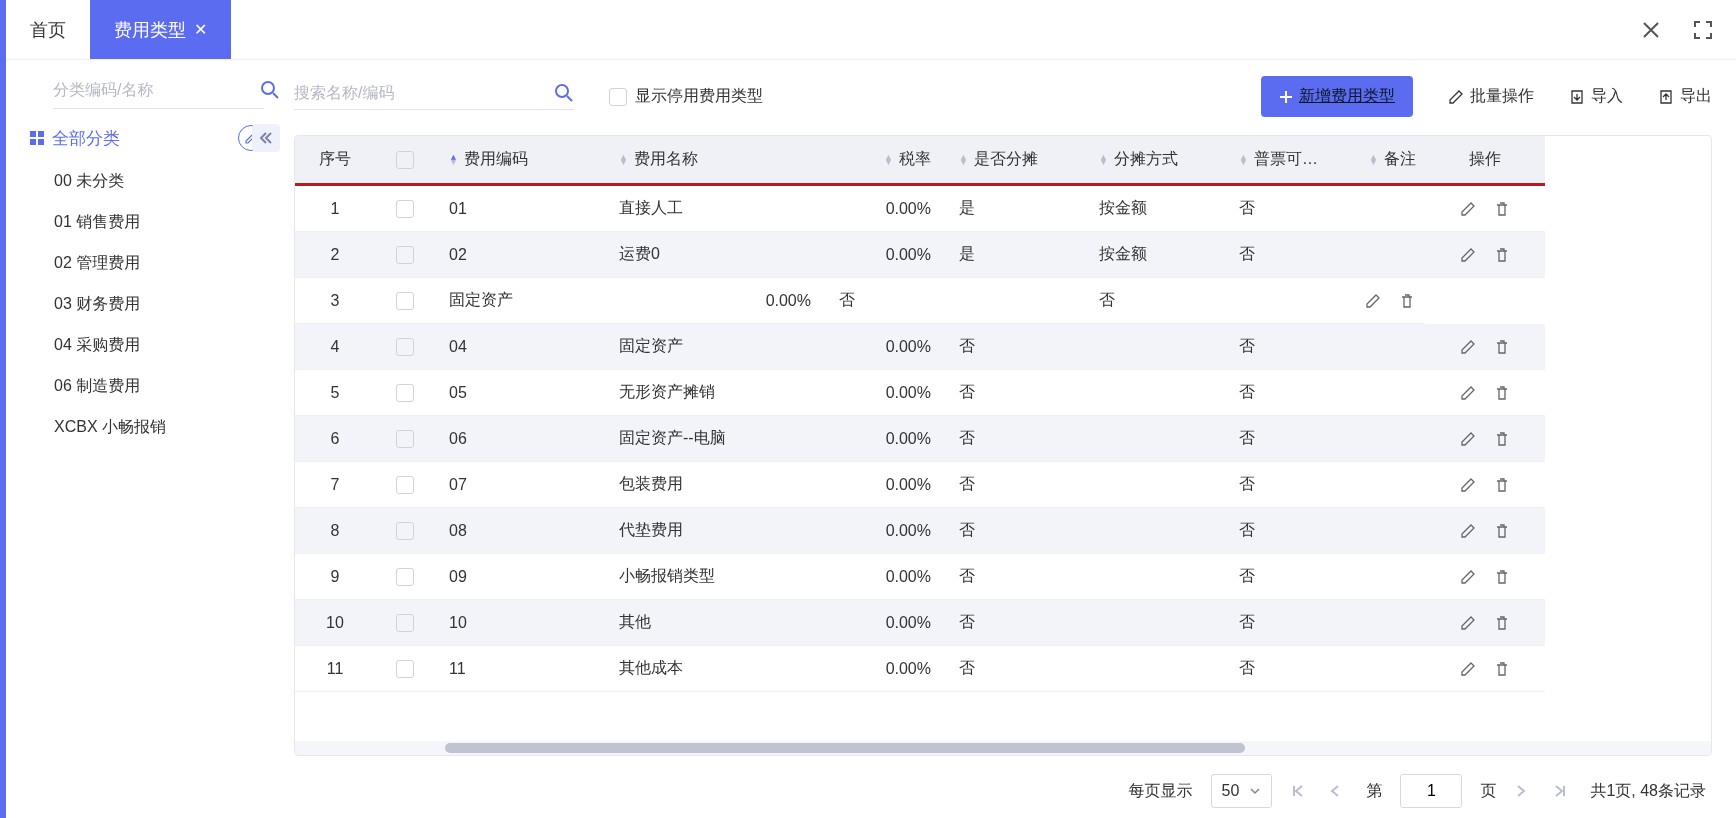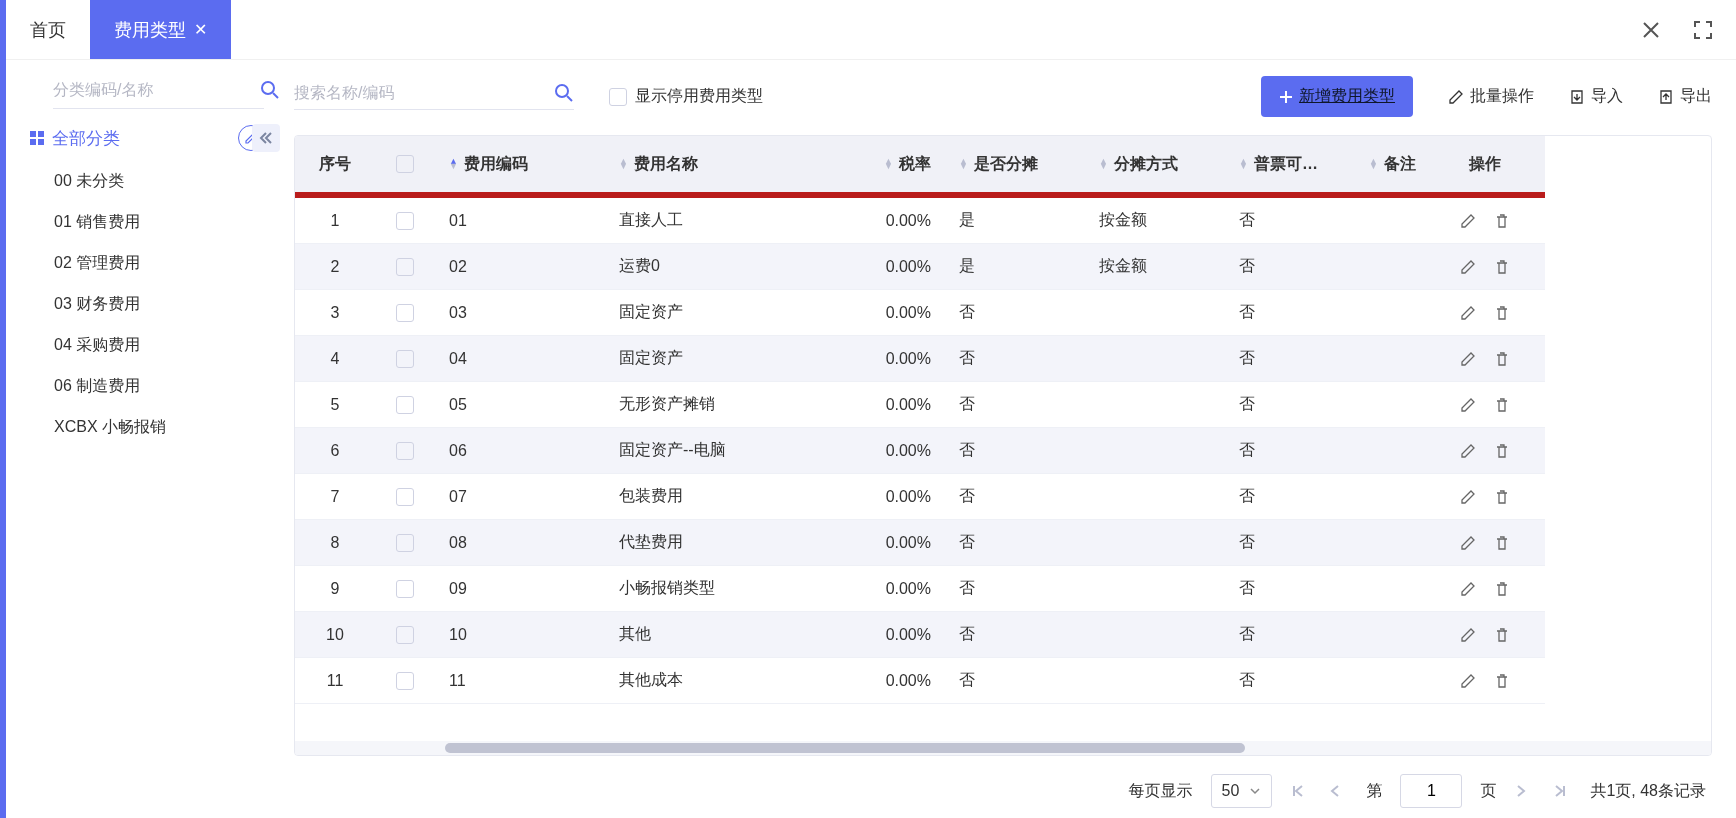--- a/index.html
+++ b/index.html
@@ -161,23 +161,23 @@
     flex-direction:column;
     min-height:0;
   }
   .grid {
     display:grid;
     grid-template-columns: 80px 60px 170px 220px 120px 140px 140px 130px 70px 120px;
     font-size:16px;
   }
   .thead .cell {
     background:#f0f1f7;
-    font-weight:700;
-    height:62px;
-    border-bottom:6px solid #b91c1c;
+    font-weight:400;
+    height:50px;
+    border-bottom:3px solid #b91c1c;
   }
   .cell {
     display:flex;align-items:center;
     padding:0 14px;
     height:46px;
     white-space:nowrap;
     overflow:hidden;text-overflow:ellipsis;
   }
   .cell.center{justify-content:center;}
   .cell.right{justify-content:flex-end;}
@@ -436,21 +436,20 @@
                   </svg>
                 </span>
               </div>
             </div>
           </div>
           <div class="grid row">
             <div class="cell center">3</div>
             <div class="cell center">
               <span class="chk"></span>
             </div>
-            <div class="cell">03</div>
             <div class="cell">固定资产</div>
             <div class="cell right">0.00%</div>
             <div class="cell">否</div>
             <div class="cell"></div>
             <div class="cell">否</div>
             <div class="cell"></div>
             <div class="cell center">
               <div class="op-icons">
                 <span class="op-icon">
                   <svg width="16" height="16" viewBox="0 0 16 16">

